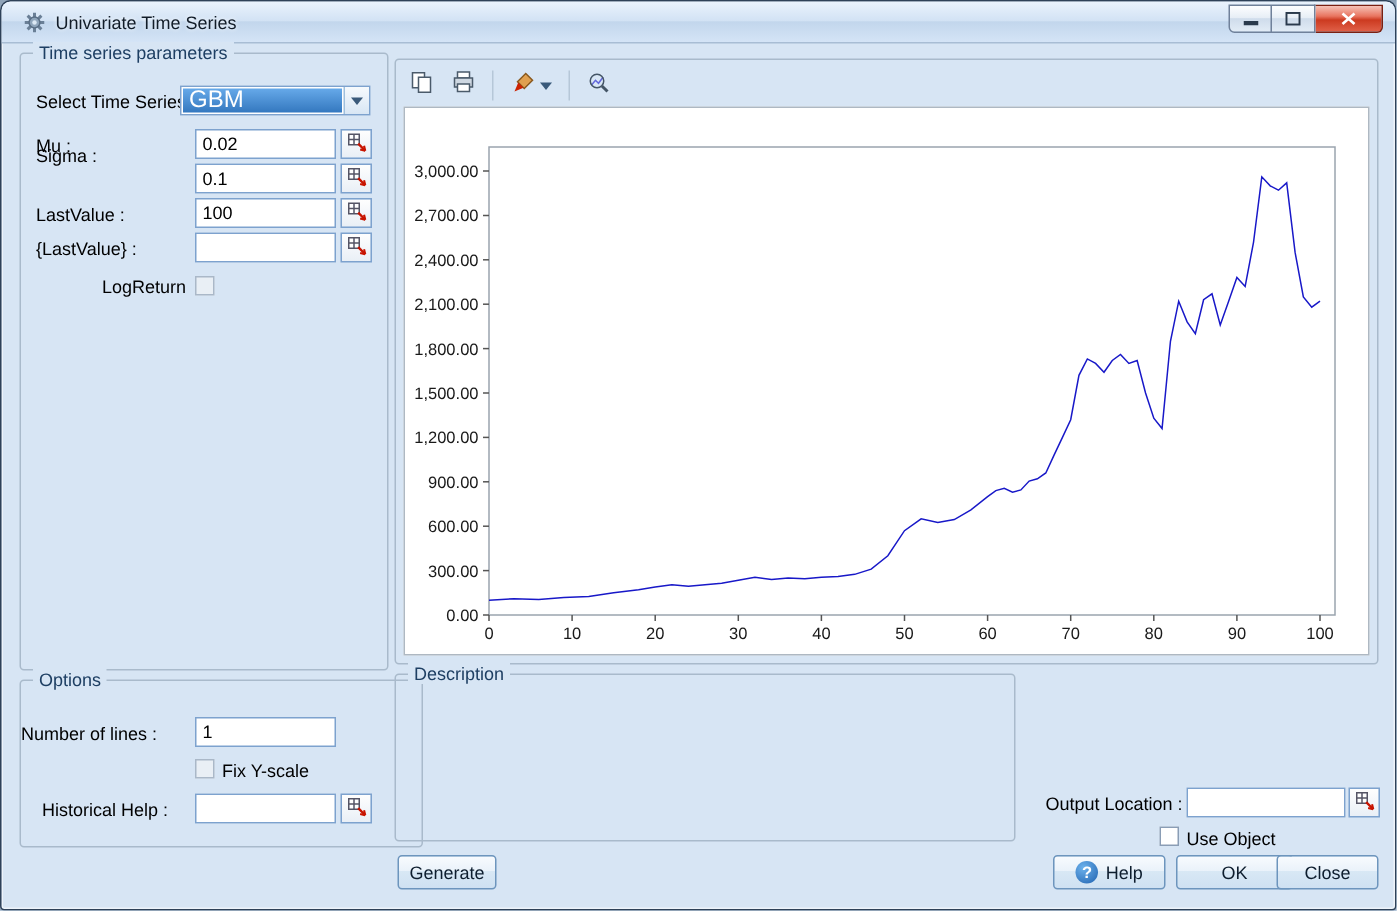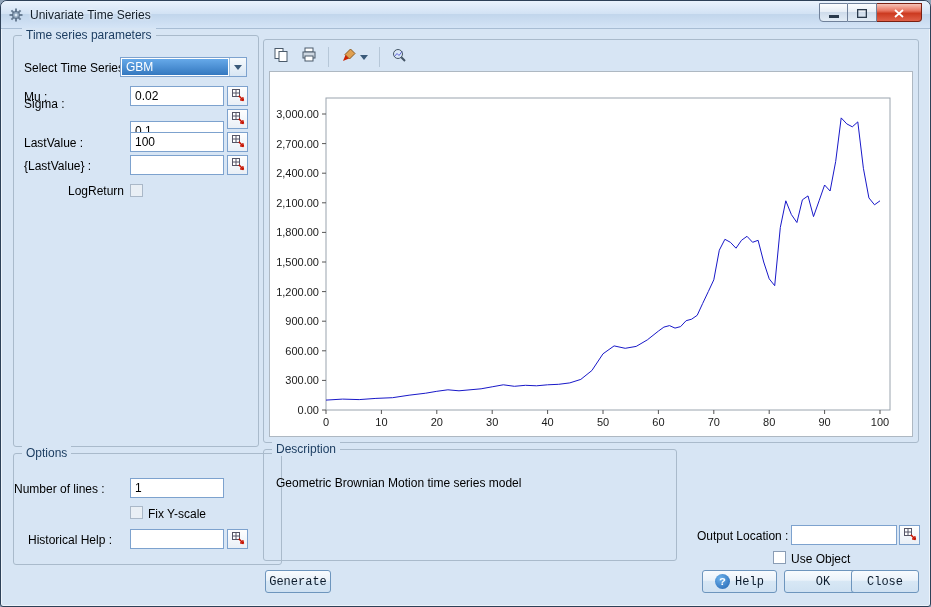--- a/index.html
+++ b/index.html
@@ -2,47 +2,47 @@
 <html><head>
 <meta charset="utf-8">
 <style>
   *{box-sizing:border-box}
   html,body{margin:0;padding:0}
   body{background:#8fa3b8;font-family:"Liberation Sans",sans-serif}
   .window{position:relative;width:931px;height:607px;background:#d7e5f4;border:1px solid #2e4158;
           border-radius:7px 7px 3px 3px;overflow:hidden;box-shadow:inset 0 0 0 1px rgba(255,255,255,.55)}
   .titlebar{position:absolute;left:0;top:0;right:0;height:28px;
             background:linear-gradient(#eaf3fd 0%,#d2e2f4 48%,#c2d6ec 50%,#d4e4f6 100%);
-            border-bottom:1px solid #a8bdd4;display:flex;align-items:center;padding-left:7px}
+            border-bottom:1px solid #a8bdd4;display:flex;align-items:center;padding-left:14px}
   .app-icon{width:16px;height:16px;margin-right:6px;display:inline-flex}
   .win-title{font-size:12px;color:#111c28;text-shadow:0 0 3px #fff;white-space:nowrap}
   .win-controls{position:absolute;top:2px;right:8px;display:flex}
   .win-btn{height:19px;border:1px solid #70819a;display:flex;align-items:center;justify-content:center;cursor:pointer}
   .win-btn.min{width:29px;border-radius:0 0 0 4px;background:linear-gradient(#fdfeff,#e7eef6 45%,#cfdceb 50%,#e2ecf6)}
   .win-btn.max{width:29px;border-left:none;background:linear-gradient(#fdfeff,#e7eef6 45%,#cfdceb 50%,#e2ecf6)}
   .win-btn.close{width:45px;border-left:none;border-radius:0 0 4px 0;border-color:#7a2012;
                  background:linear-gradient(#f6c3b8 0%,#e8745f 40%,#cc3a20 55%,#e06048 100%)}
   .groupbox{position:absolute;border:1px solid #a9bacb;border-radius:3px}
   .group-label{position:absolute;top:-8px;left:8px;background:#d7e5f4;padding:0 4px;font-size:12px;color:#1e3f63;white-space:nowrap}
   .label{position:absolute;font-size:12px;color:#000;white-space:nowrap}
   .textfield{position:absolute;height:20px;background:#fff;border:1px solid #7da2ce;font-size:12px;
              padding:1px 4px;font-family:"Liberation Sans",sans-serif;color:#000}
   .picker{position:absolute;width:21px;height:20px;border:1px solid #7da2ce;padding:0;cursor:pointer;
           background:linear-gradient(#fefefe,#e9eff6);display:flex;align-items:center;justify-content:center}
   .combo{position:absolute;height:20px;border:1px solid #7da2ce;background:#fff;display:flex;align-items:stretch;cursor:pointer}
-  .combo-value{flex:1;display:flex;align-items:center;padding-left:4px;margin:1px;font-size:12px;color:#fff;
+  .combo-value{flex:1;display:flex;align-items:center;padding-left:4px;margin:1px;font-size:16px;color:#fff;
                background:linear-gradient(#66a9e9,#3478bf)}
   .combo-arrow{width:17px;background:linear-gradient(#f6fafd,#d8e6f4);border-left:1px solid #9fc0dd;
                display:flex;align-items:center;justify-content:center}
   .tri{width:0;height:0;border-left:4px solid transparent;border-right:4px solid transparent;border-top:5px solid #3a5a7a}
   .checkbox{position:absolute;width:13px;height:13px;background:#fff;border:1px solid #8a9db5;cursor:pointer}
   .checkbox.disabled{background:#e9eff5;border-color:#aab8c8;cursor:default}
   .btn{position:absolute;height:23px;border:1px solid #6d95bd;border-radius:3px;font-size:12px;color:#0d1d2e;
        background:linear-gradient(180deg,#f8fbfe 0%,#eaf2fa 45%,#d8e8f5 46%,#cfe1f2 100%);
-       display:flex;align-items:center;justify-content:center;cursor:pointer;font-family:Liberation Mono, monospace;gap:5px}
+       display:flex;align-items:center;justify-content:center;cursor:pointer;font-family:Liberation Sans, sans-serif;gap:5px}
   .toolbar{position:absolute;left:6px;top:5px;height:24px;display:flex;align-items:center;gap:6px}
   .tool-btn{width:22px;height:22px;display:flex;align-items:center;justify-content:center;cursor:pointer;border:1px solid transparent}
   .tool-sep{width:1px;height:20px;background:#b6c7d8;margin:0 2px}
   .chart-area{position:absolute;left:5px;top:31px;width:644px;height:366px;background:#fff;border:1px solid #aeb8c2;overflow:hidden}
   .help-icon{width:15px;height:15px;border-radius:50%;background:radial-gradient(circle at 35% 30%,#6db2ec,#1f62b0);
              color:#fff;font-size:11px;font-weight:bold;display:flex;align-items:center;justify-content:center}
 </style>
 </head>
 <body>
 
@@ -97,21 +97,21 @@
     <button class="picker" style="left:213px;top:50px">
       <span><svg width="14" height="14" viewBox="0 0 14 14">
             <rect x="1.5" y="1.5" width="7" height="7" fill="#fff" stroke="#556"></rect>
             <path d="M1.5 5h7M5 1.5v7" stroke="#556"></path>
             <path d="M12.5 12.5L7.8 7.8" stroke="#c81400" stroke-width="1.6"></path>
             <path d="M12.5 12.5l-0.8-3.4M12.5 12.5l-3.4-0.8" stroke="#c81400" stroke-width="1.4"></path>
           </svg></span>
     </button>
 
     <span class="label" style="left:10px;top:61px">Sigma :</span>
-    <input class="textfield" style="left: 116px; top: 73px; width: 94px; margin-top: 12px;" value="0.1">
+    <input class="textfield" style="left: 116px; top: 73px; width: 94px;" value="0.1">
     <button class="picker" style="left:213px;top:73px">
       <span><svg width="14" height="14" viewBox="0 0 14 14">
             <rect x="1.5" y="1.5" width="7" height="7" fill="#fff" stroke="#556"></rect>
             <path d="M1.5 5h7M5 1.5v7" stroke="#556"></path>
             <path d="M12.5 12.5L7.8 7.8" stroke="#c81400" stroke-width="1.6"></path>
             <path d="M12.5 12.5l-0.8-3.4M12.5 12.5l-3.4-0.8" stroke="#c81400" stroke-width="1.4"></path>
           </svg></span>
     </button>
 
     <span class="label" style="left:10px;top:100px">LastValue :</span>
@@ -238,21 +238,20 @@
             <rect x="1.5" y="1.5" width="7" height="7" fill="#fff" stroke="#556"></rect>
             <path d="M1.5 5h7M5 1.5v7" stroke="#556"></path>
             <path d="M12.5 12.5L7.8 7.8" stroke="#c81400" stroke-width="1.6"></path>
             <path d="M12.5 12.5l-0.8-3.4M12.5 12.5l-3.4-0.8" stroke="#c81400" stroke-width="1.4"></path>
           </svg></span>
     </button>
   </div>
 
   <div class="groupbox" style="left:262px;top:448px;width:414px;height:112px">
     <span class="group-label">Description</span>
-    <span class="label" style="left:12px;top:26px">Geometric Brownian Motion time series model</span>
   </div>
 
 
   <span class="label" style="left:696px;top:528px">Output Location :</span>
   <input class="textfield" style="left: 790px; top: 524px; width: 106px;">
   <button class="picker" style="left:898px;top:524px">
     <span><svg width="14" height="14" viewBox="0 0 14 14">
           <rect x="1.5" y="1.5" width="7" height="7" fill="#fff" stroke="#556"></rect>
           <path d="M1.5 5h7M5 1.5v7" stroke="#556"></path>
           <path d="M12.5 12.5L7.8 7.8" stroke="#c81400" stroke-width="1.6"></path>

